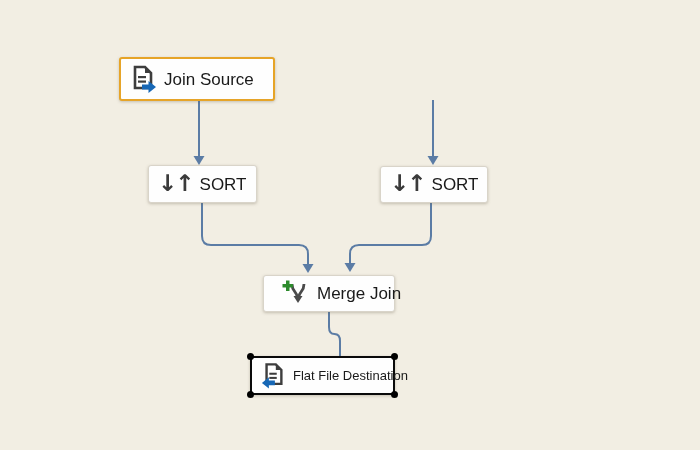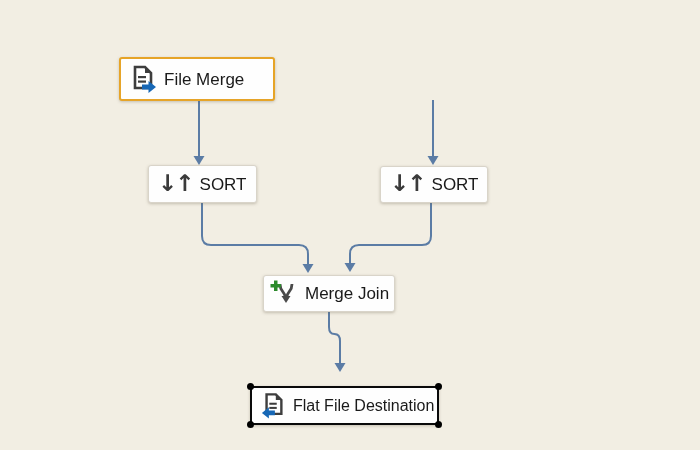--- a/index.html
+++ b/index.html
@@ -34,23 +34,23 @@
     cursor: default;
   }
   .node .label { line-height: 1; }
   .icon { display: inline-flex; align-items: center; justify-content: center; }
   .icon svg { display: block; }
 
   #node-file-source  { left: 119px; top: 57px;  width: 156px; height: 44px; border: 2.5px solid #e6a428; }
   #node-ole-db       { left: 362px; top: 58px;  width: 148px; height: 42px; }
   #node-sort-left    { left: 148px; top: 165px; width: 109px; height: 38px; }
   #node-sort-right   { left: 380px; top: 166px; width: 108px; height: 37px; }
-  #node-merge-join   { left: 263px; top: 275px; width: 132px; height: 37px; padding-left: 4px; }
-  #node-flat-file    { left: 250px; top: 386px; width: 189px; height: 39px;
-                       border: 2px solid #0a0a0a; font-size: 16px; }
+  #node-merge-join   { left: 263px; top: 275px; width: 132px; height: 37px; padding-left: 16px; }
+  #node-flat-file    { left: 250px; top: 356px; width: 145px; height: 39px;
+                       border: 2px solid #0a0a0a; font-size: 13px; }
   #node-flat-file .label { flex: 1; text-align: center; }
 
   .sort-glyph {
     font-family: "DejaVu Sans", sans-serif;
     font-size: 23px; font-weight: 700; color: #3a3a3a;
     letter-spacing: -2px; line-height: 1; margin-top: -2px;
   }
 
   .handle {
     position: absolute;
@@ -94,21 +94,21 @@
   <div class="node" id="node-file-source">
     <span class="icon">
       <svg width="27" height="28" viewBox="0 0 27 28">
         <path d="M5 2 H15 L21 8 V23 H5 Z" fill="#ffffff" stroke="#3d3d3d" stroke-width="2.6"></path>
         <path d="M15 2 L21 8 H15 Z" fill="#3d3d3d"></path>
         <rect x="8" y="11" width="8" height="2.2" fill="#3d3d3d"></rect>
         <rect x="8" y="15.5" width="8" height="2.2" fill="#3d3d3d"></rect>
         <path d="M12 19.5 H18.5 V16 L26 22 L18.5 28 V24.5 H12 Z" fill="#1767b5"></path>
       </svg>
     </span>
-    <span class="label">File Merge</span>
+    <span class="label">Join Source</span>
   </div>
 
 
   <div class="node" id="node-sort-left">
     <span class="icon sort-glyph">↓↑</span>
     <span class="label">SORT</span>
   </div>
 
   <div class="node" id="node-sort-right">
     <span class="icon sort-glyph">↓↑</span>

